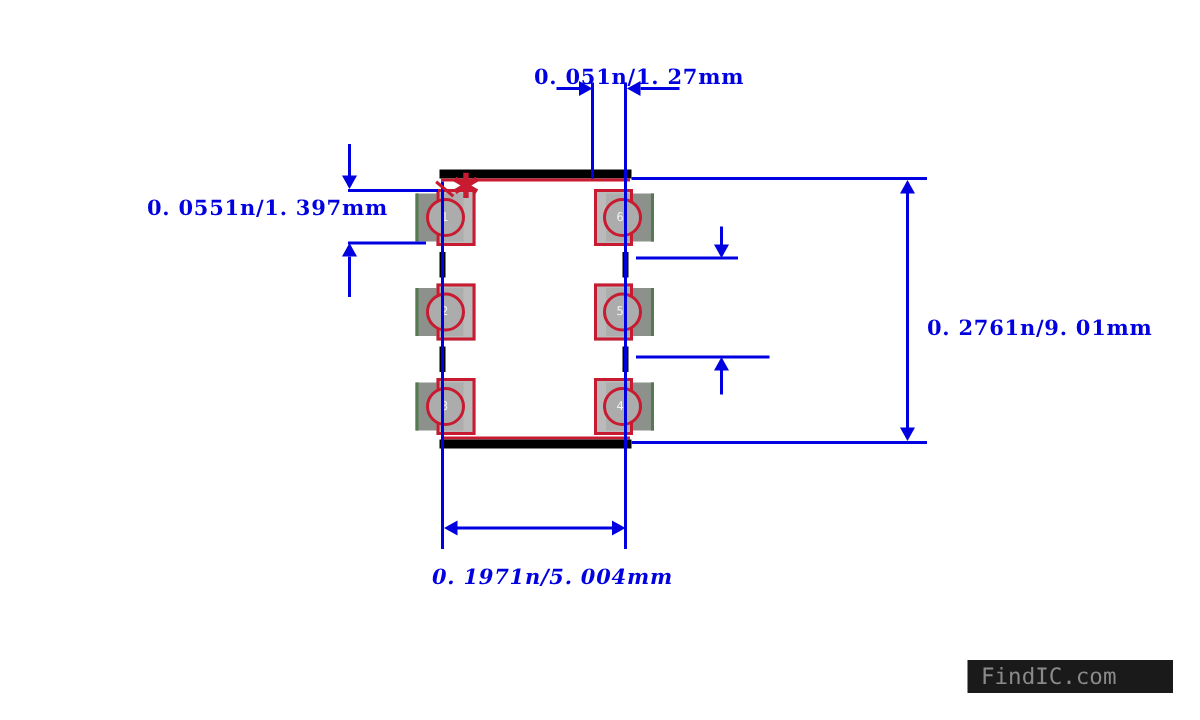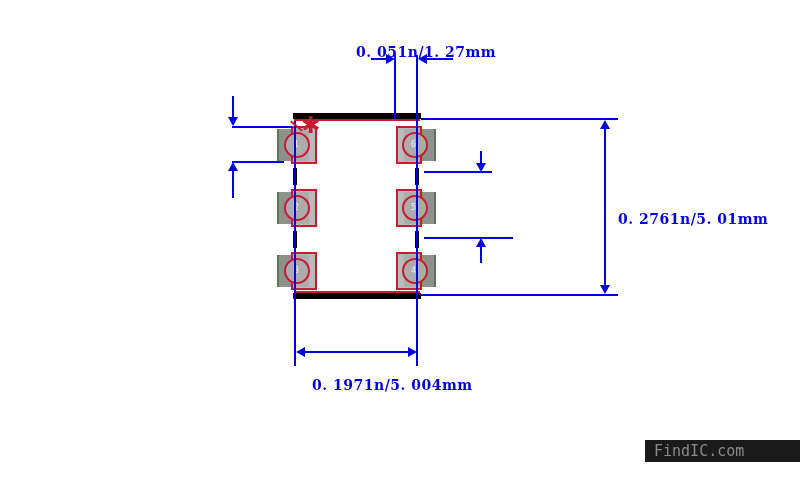--- a/index.html
+++ b/index.html
@@ -37,21 +37,21 @@
   .pl{left:295px;}.pr{left:417px;}
   
   .pin1{position:absolute;left:301px;top:114px;color:var(--red);font-size:23px;font-weight:bold;
         font-family:"DejaVu Sans",sans-serif;line-height:1;}
   .pin1-hook{position:absolute;left:289px;top:125px;width:15px;height:2px;background:var(--red);transform:rotate(40deg);}
   
   .logo-big{position:absolute;left:658px;top:404px;font-weight:bold;font-size:36px;letter-spacing:0;
             font-family:"Liberation Sans",sans-serif;}
   .logo-find{color:var(--logo1);}
   .logo-ic{color:var(--logo2);}
-  .site-strip{position:absolute;left:645px;top:440px;width:155px;height:22px;background:#1a1a1a;}
+  .site-strip{position:absolute;left:645px;top:440px;width:137px;height:22px;background:#1a1a1a;}
   .site-text{color:#8a8a8a;font-family:"DejaVu Sans Mono",monospace;font-size:15px;line-height:22px;padding-left:9px;}
 </style>
 </head>
 <body>
 
 <div id="stage">
 
   <div class="pad pl r1">
     <div class="sq"></div>
     <div class="rr"></div>
@@ -107,39 +107,40 @@
   <div class="arr left" style="left:418px;top:54px;"></div>
   <div class="blue-h" style="left:427px;top:58px;width:26px;"></div>
   <div class="dim-label" style="left:356px;top:33px;">0. 051n/1. 27mm</div>
 
   <div class="blue-v" style="left:232px;top:96px;height:22px;"></div>
   <div class="arr down" style="left:228px;top:117px;"></div>
   <div class="blue-h" style="left:232px;top:126px;width:60px;"></div>
   <div class="blue-h" style="left:232px;top:161px;width:52px;"></div>
   <div class="arr up" style="left:228px;top:162px;"></div>
   <div class="blue-v" style="left:232px;top:171px;height:27px;"></div>
+  <div class="dim-label" style="left:98px;top:120px;">0. 0551n/1. 397mm</div>
 
   <div class="blue-h" style="left:424px;top:171px;width:68px;"></div>
   <div class="blue-v" style="left:480px;top:151px;height:14px;"></div>
   <div class="arr down" style="left:476px;top:163px;"></div>
   <div class="blue-h" style="left:424px;top:237px;width:89px;"></div>
   <div class="arr up" style="left:476px;top:238px;"></div>
   <div class="blue-v" style="left:480px;top:246px;height:17px;"></div>
 
   <div class="blue-h" style="left:421px;top:118px;width:197px;"></div>
   <div class="blue-h" style="left:421px;top:294px;width:197px;"></div>
   <div class="blue-v" style="left:604px;top:126px;height:163px;"></div>
   <div class="arr up" style="left:600px;top:120px;"></div>
   <div class="arr down" style="left:600px;top:285px;"></div>
-  <div class="dim-label" style="left:618px;top:200px;">0. 2761n/5. 01mm</div>
+  <div class="dim-label" style="left:618px;top:200px;">0. 2761n/9. 01mm</div>
 
   <div class="arr left" style="left:296px;top:347px;"></div>
   <div class="blue-h" style="left:304px;top:351px;width:105px;"></div>
   <div class="arr right" style="left:408px;top:347px;"></div>
-  <div class="dim-label" style="left:312px;top:366px;">0. 1971n/5. 004mm</div>
+  <div class="dim-label" style="left:288px;top:366px;font-style:italic;">0. 1971n/5. 004mm</div>
 
   <div class="pin1-hook"></div>
   <div class="pin1">✱</div>
 
   <div class="site-strip">
     <div class="site-text">FindIC.com</div>
   </div>
 
 </div>
 

